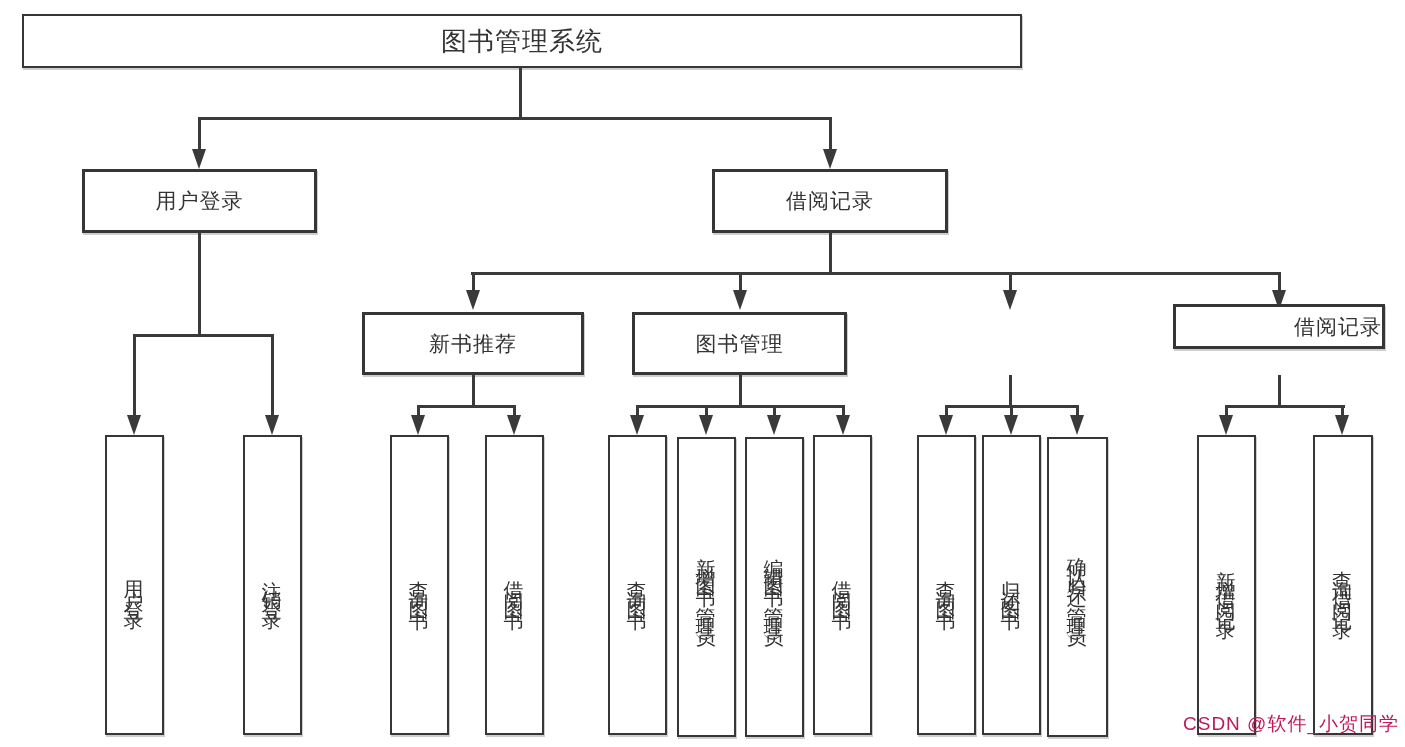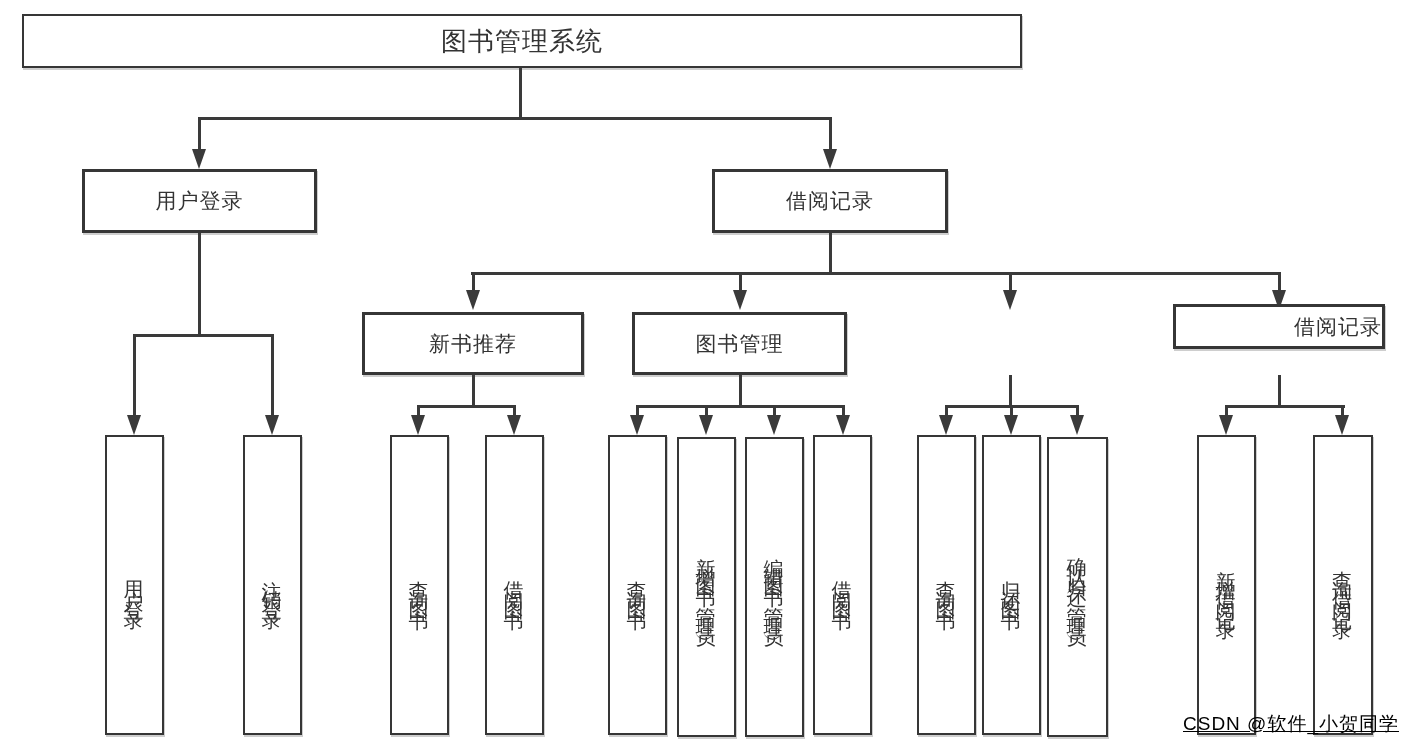--- a/index.html
+++ b/index.html
@@ -20,22 +20,22 @@
   }
   .hline,.vline{position:absolute;background:#3a3a3a;}
   .hline{height:3px;}
   .vline{width:3px;}
   .ah{
     position:absolute;width:0;height:0;
     border-left:7px solid transparent;border-right:7px solid transparent;
     border-top:20px solid #3a3a3a;
   }
   .watermark{
-    position:absolute;left:1183px;top:711px;font-size:19px;color:#000000;
-    letter-spacing:1px;z-index:5;white-space:nowrap;text-decoration:underline;
+    position:absolute;left:1183px;top:711px;font-size:19px;color:#be185d;
+    letter-spacing:1px;z-index:5;white-space:nowrap;
   }
 </style>
 </head>
 <body>
 
 <div class="canvas">
 
   <div class="box box-root" style="left:22px;top:14px;width:1000px;height:54px;">
     <span>图书管理系统</span>
   </div>

